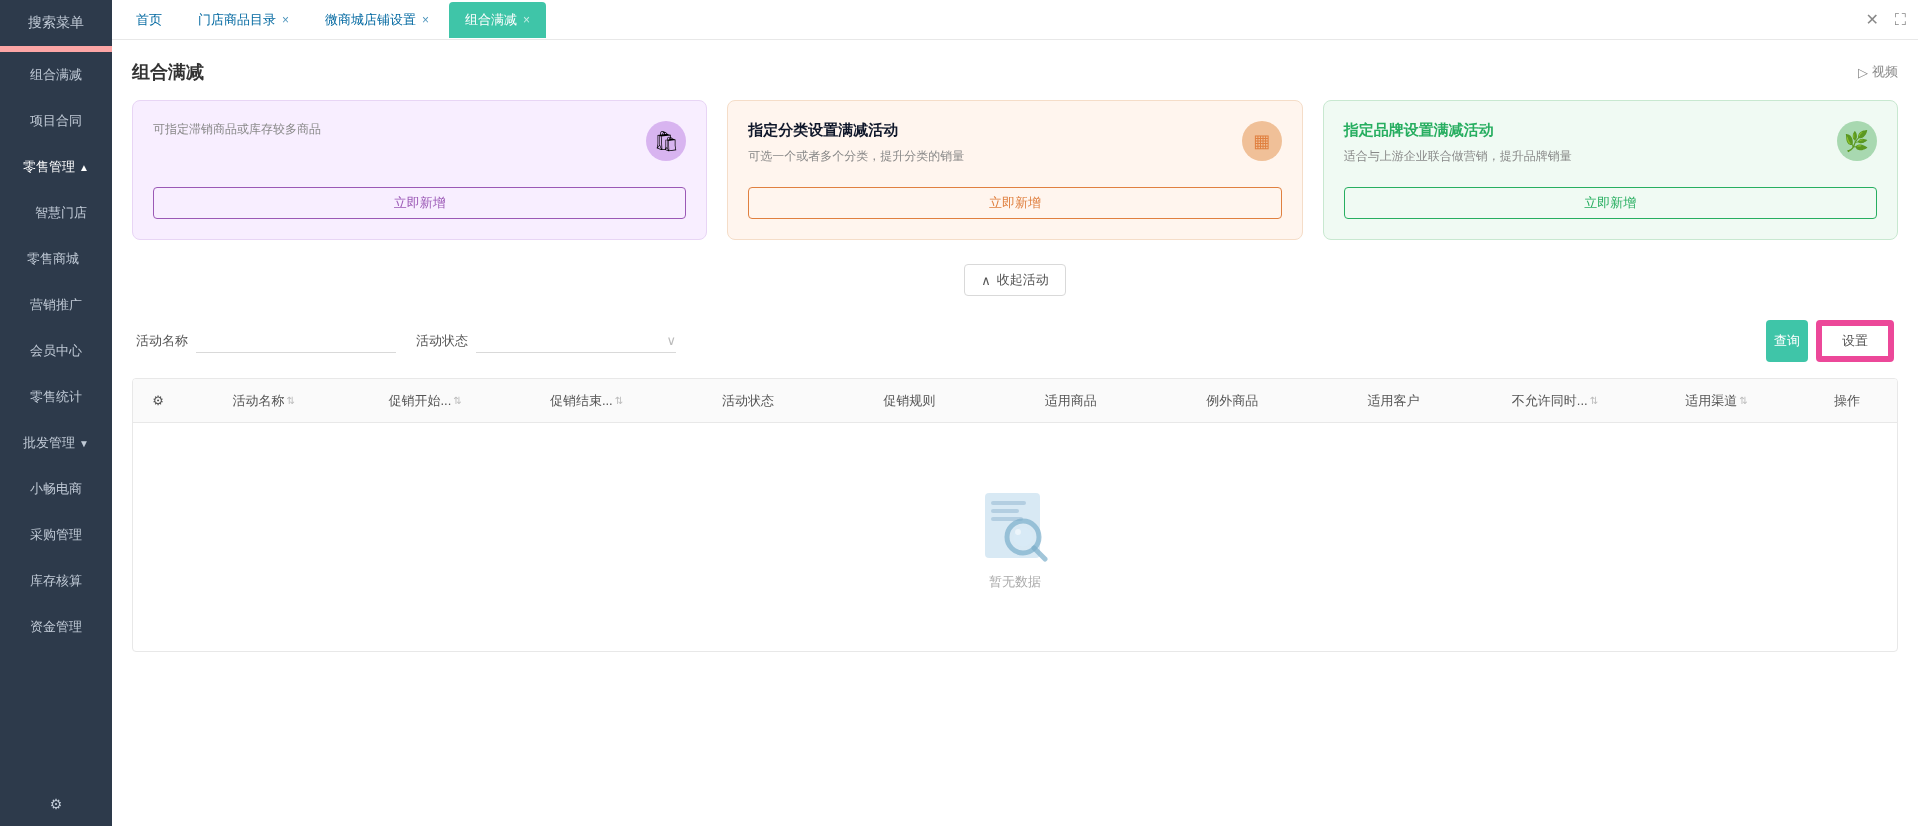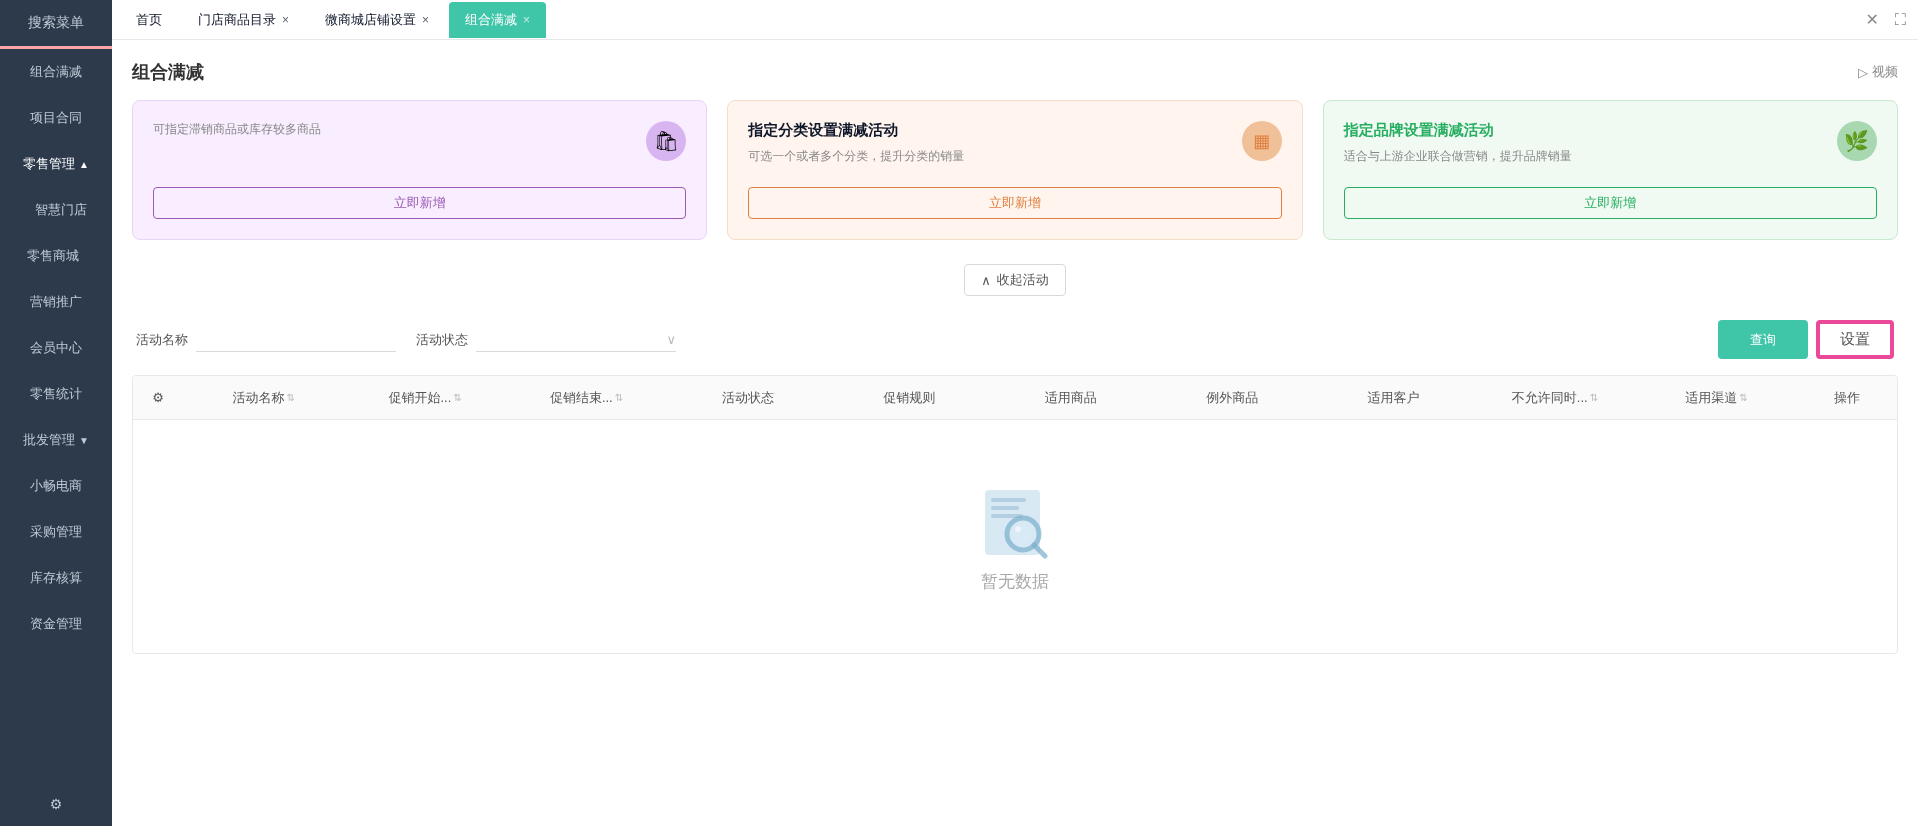--- a/index.html
+++ b/index.html
@@ -14,21 +14,21 @@
       flex-direction: column;
       height: 100%;
       flex-shrink: 0;
     }
     .sidebar-search {
       padding: 14px 10px;
       font-size: 14px;
       color: #c0cad6;
       cursor: pointer;
       text-align: center;
-      border-bottom: 3px solid #fca5a5;
+      border-bottom: 6px solid #fca5a5;
     }
     .sidebar-item {
       padding: 14px 10px;
       font-size: 13px;
       color: #c0cad6;
       cursor: pointer;
       text-align: center;
       display: flex;
       align-items: center;
       justify-content: center;
@@ -67,21 +67,21 @@
     }
     .tab {
       padding: 0 16px;
       height: 36px;
       display: flex;
       align-items: center;
       gap: 6px;
       font-size: 13px;
       cursor: pointer;
       border-radius: 4px 4px 0 0;
-      color: #0f172a;
+      color: #0369a1;
       white-space: nowrap;
     }
     .tab.active {
       background: #3fc5a8;
       color: #fff;
     }
     .tab .close-btn {
       font-size: 12px;
       cursor: pointer;
       opacity: 0.7;
@@ -257,32 +257,32 @@
     .filter-actions {
       margin-left: auto;
       display: flex;
       gap: 8px;
     }
     .btn-primary {
       background: #3fc5a8;
       color: #fff;
       border: none;
       border-radius: 4px;
-      padding: 6px 32px;
+      padding: 6px 8px;
       cursor: pointer;
       font-size: 13px;
     }
     .btn-default {
       background: #fff;
       color: #555;
-      border: 4px solid #ec4899;
+      border: 6px solid #ec4899;
       border-radius: 4px;
       padding: 6px 20px;
       cursor: pointer;
-      font-size: 15px;
+      font-size: 13px;
     }
 
     
     .table-wrap {
       border: 1px solid #e8e8e8;
       border-radius: 4px;
       overflow: hidden;
     }
     .table-header {
       display: flex;
@@ -310,21 +310,21 @@
     
     .empty-state {
       display: flex;
       flex-direction: column;
       align-items: center;
       justify-content: center;
       padding: 60px 20px;
     }
     .empty-text {
       color: #aaa;
-      font-size: 17px;
+      font-size: 13px;
     }
 
     
     .empty-svg { width: 100px; height: 90px; }
   </style>
 </head>
 <body>
 
 <div class="sidebar">
   <div class="sidebar-search">搜索菜单</div>

